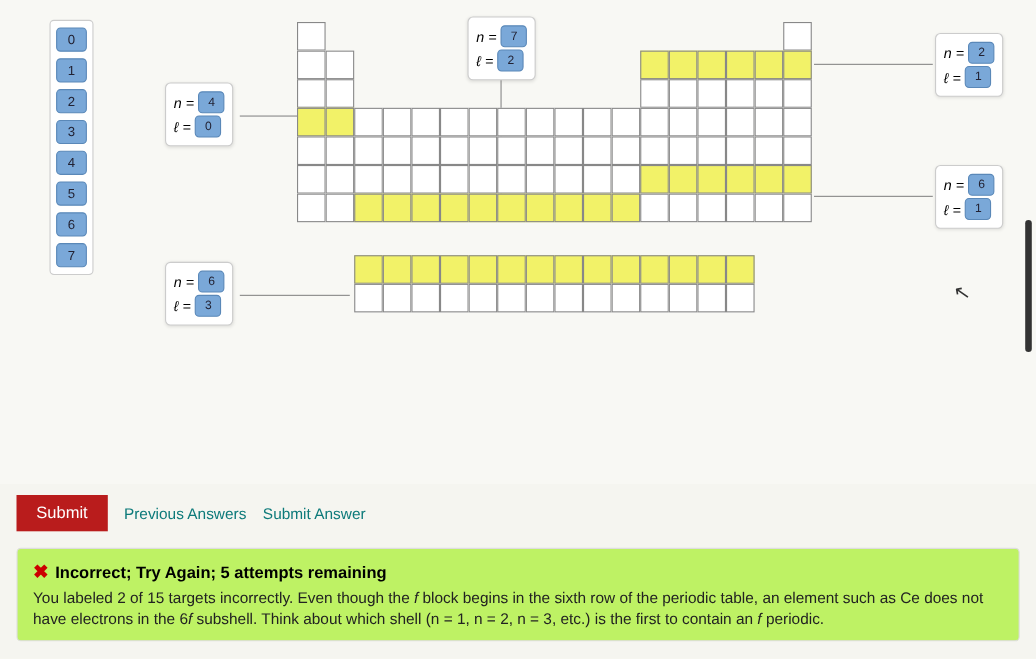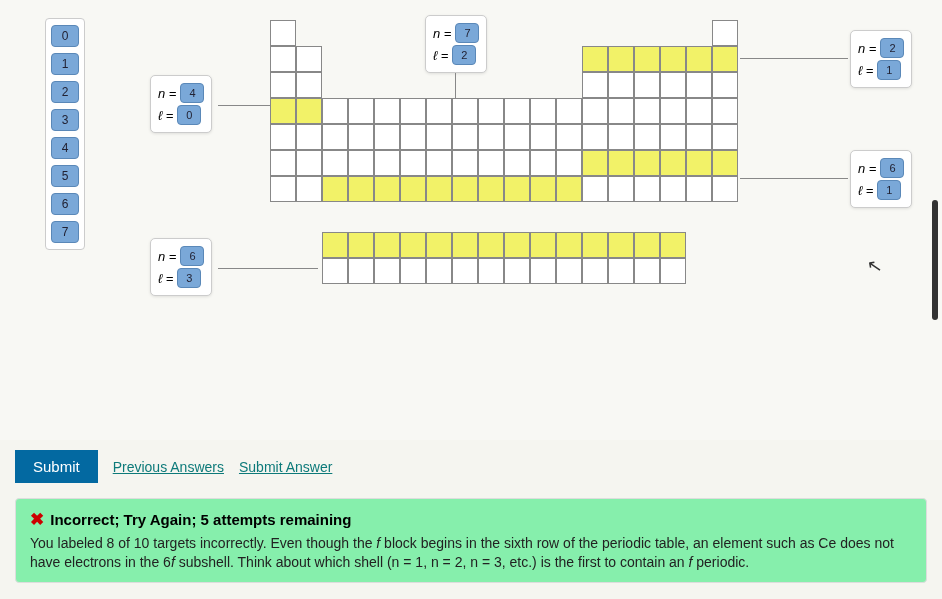--- a/index.html
+++ b/index.html
@@ -21,36 +21,35 @@
       padding: 10px 15px;
       background: #f5f5f0;
     }
     .button-row {
       display: flex;
       align-items: center;
       gap: 15px;
       margin-bottom: 15px;
     }
     .submit-btn {
-      background: #0369a1;
+      background: #b91c1c;
       color: white;
       border: none;
       padding: 8px 18px;
       font-size: 15px;
       cursor: pointer;
     }
     .link-btn {
       color: #0d7a7a;
-      text-decoration: underline;
       font-size: 14px;
       cursor: pointer;
     }
     .feedback {
       border: 1px solid #ddd;
-      background: #86efac;
+      background: #bef264;
       border-radius: 4px;
       padding: 10px 14px;
     }
     .feedback-header {
       font-weight: bold;
       font-size: 15px;
       margin-bottom: 4px;
     }
     .feedback-header .x-icon {
       color: #c00;
@@ -388,16 +387,16 @@
   <div class="button-row">
     <button class="submit-btn">Submit</button>
     <span class="link-btn">Previous Answers</span>
     <span class="link-btn">Submit Answer</span>
   </div>
   <div class="feedback">
     <div class="feedback-header">
       <span class="x-icon">✖</span><span>Incorrect; Try Again; 5 attempts remaining</span>
     </div>
     <div class="feedback-body">
-      <span>You labeled 8 of 10 targets incorrectly. Even though the </span><i>f</i><span> block begins in the sixth row of the periodic table, an element such as Ce does not have electrons in the 6</span><i>f</i><span> subshell. Think about which shell (n = 1, n = 2, n = 3, etc.) is the first to contain an </span><i>f</i><span> periodic.</span>
+      <span>You labeled 2 of 15 targets incorrectly. Even though the </span><i>f</i><span> block begins in the sixth row of the periodic table, an element such as Ce does not have electrons in the 6</span><i>f</i><span> subshell. Think about which shell (n = 1, n = 2, n = 3, etc.) is the first to contain an </span><i>f</i><span> periodic.</span>
     </div>
   </div>
 </div>
 
 </body></html>

